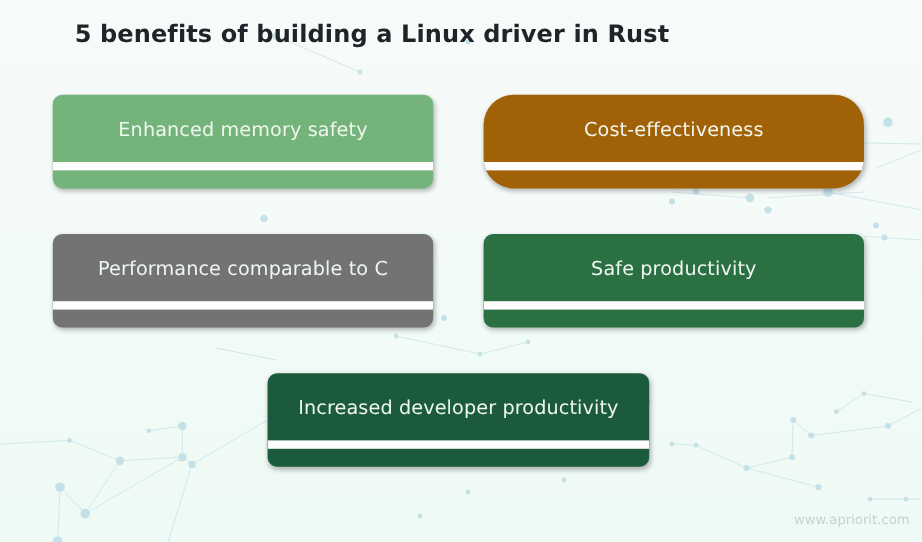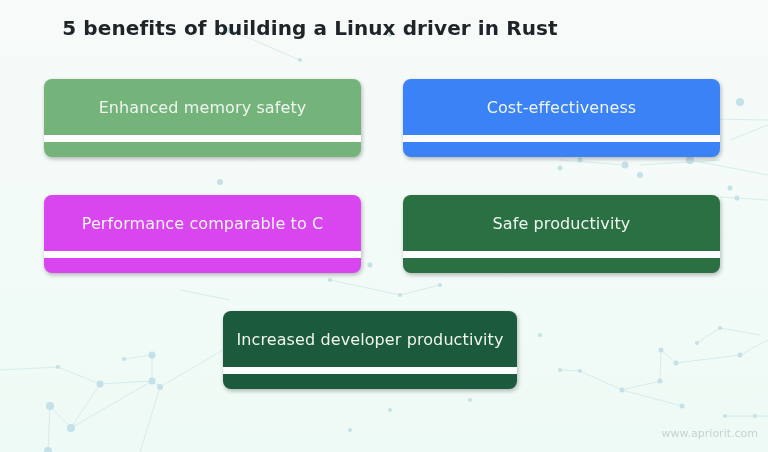--- a/index.html
+++ b/index.html
@@ -59,24 +59,24 @@
     }
     .card .stripe {
       position: absolute;
       left: 0;
       top: 56px;
       width: 100%;
       height: 7px;
       background: #fdfdfd;
     }
     .c1 { left: 44px; top: 79px; background: #74b47a; }
-    .c2 { left: 403px; top: 79px; background: #3b82f6; }
-    .c3 { left: 44px; top: 195px; background: #d946ef; }
+    .c2 { left: 403px; top: 79px; background: #a16207; border-radius: 25px; }
+    .c3 { left: 44px; top: 195px; background: #737373; }
     .c4 { left: 403px; top: 195px; background: #2b7043; }
-    .c5 { left: 223px; top: 311px; width: 294px; background: #1c5a3d; }
+    .c5 { left: 223px; top: 311px; width: 318px; background: #1c5a3d; }
     .watermark {
       position: absolute;
       right: 10px;
       bottom: 12px;
       font-size: 11px;
       color: #c5d3d0;
       margin-left: 44px;
     }
   </style>
 </head>

